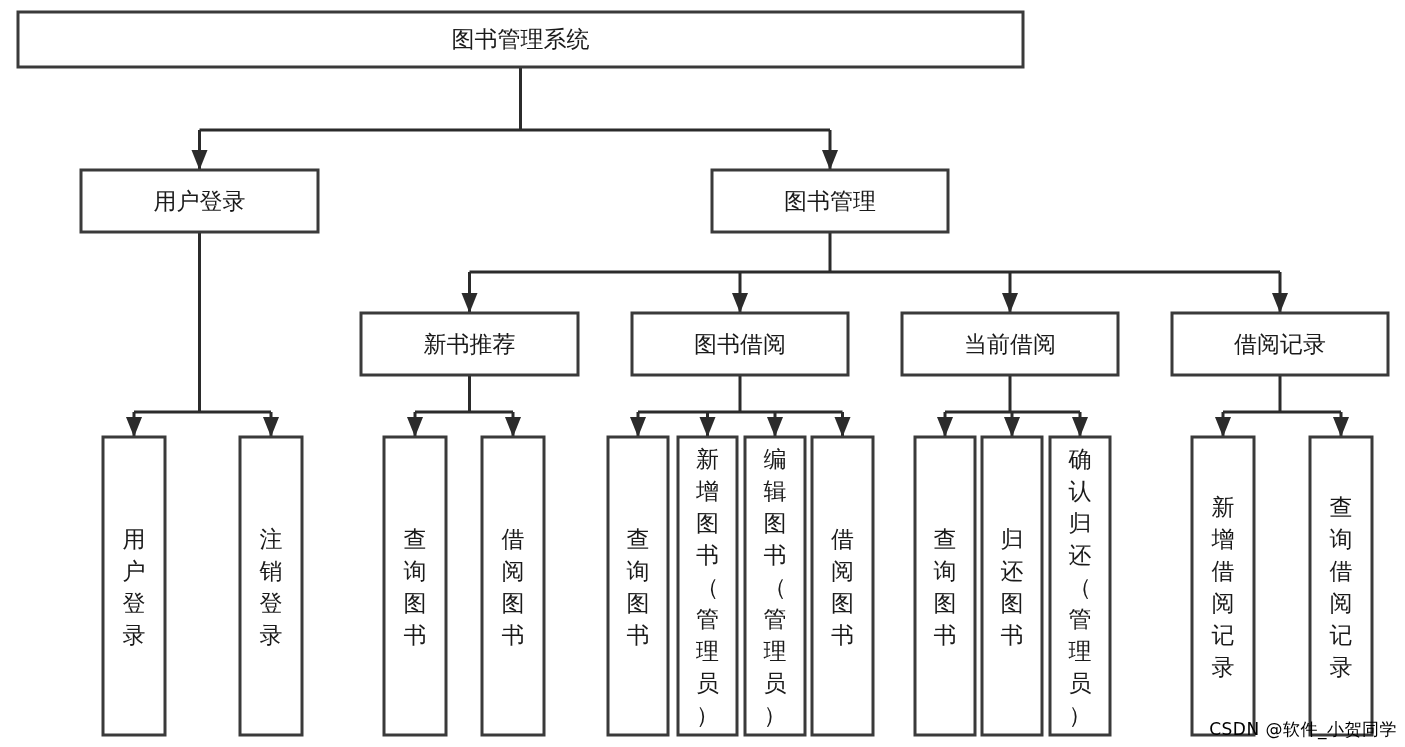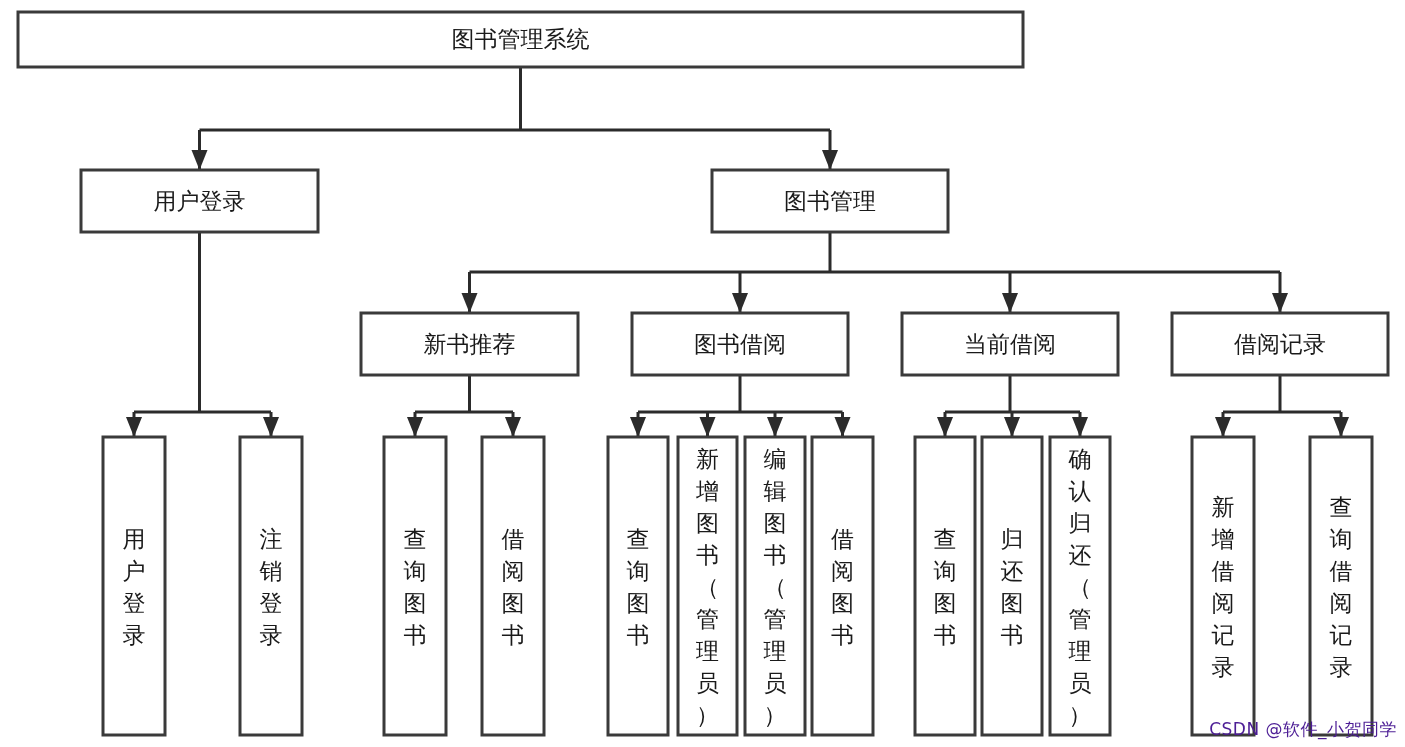--- a/index.html
+++ b/index.html
@@ -43,21 +43,21 @@
     fill: none;
   }
   .arrow-head {
     fill: #2b2b2b;
     stroke: none;
   }
   .watermark {
     position: absolute;
     right: 8px;
     bottom: 6px;
-    color: #4c1d95;
+    color: #000000;
     font-size: 17px;
     font-family: "DejaVu Sans", "Liberation Sans", sans-serif;
     white-space: nowrap;
     letter-spacing: 0.5px;
   }
 </style>
 </head>
 <body>
 
 <svg id="diagram" viewBox="0 0 1405 747" xmlns="http://www.w3.org/2000/svg">

